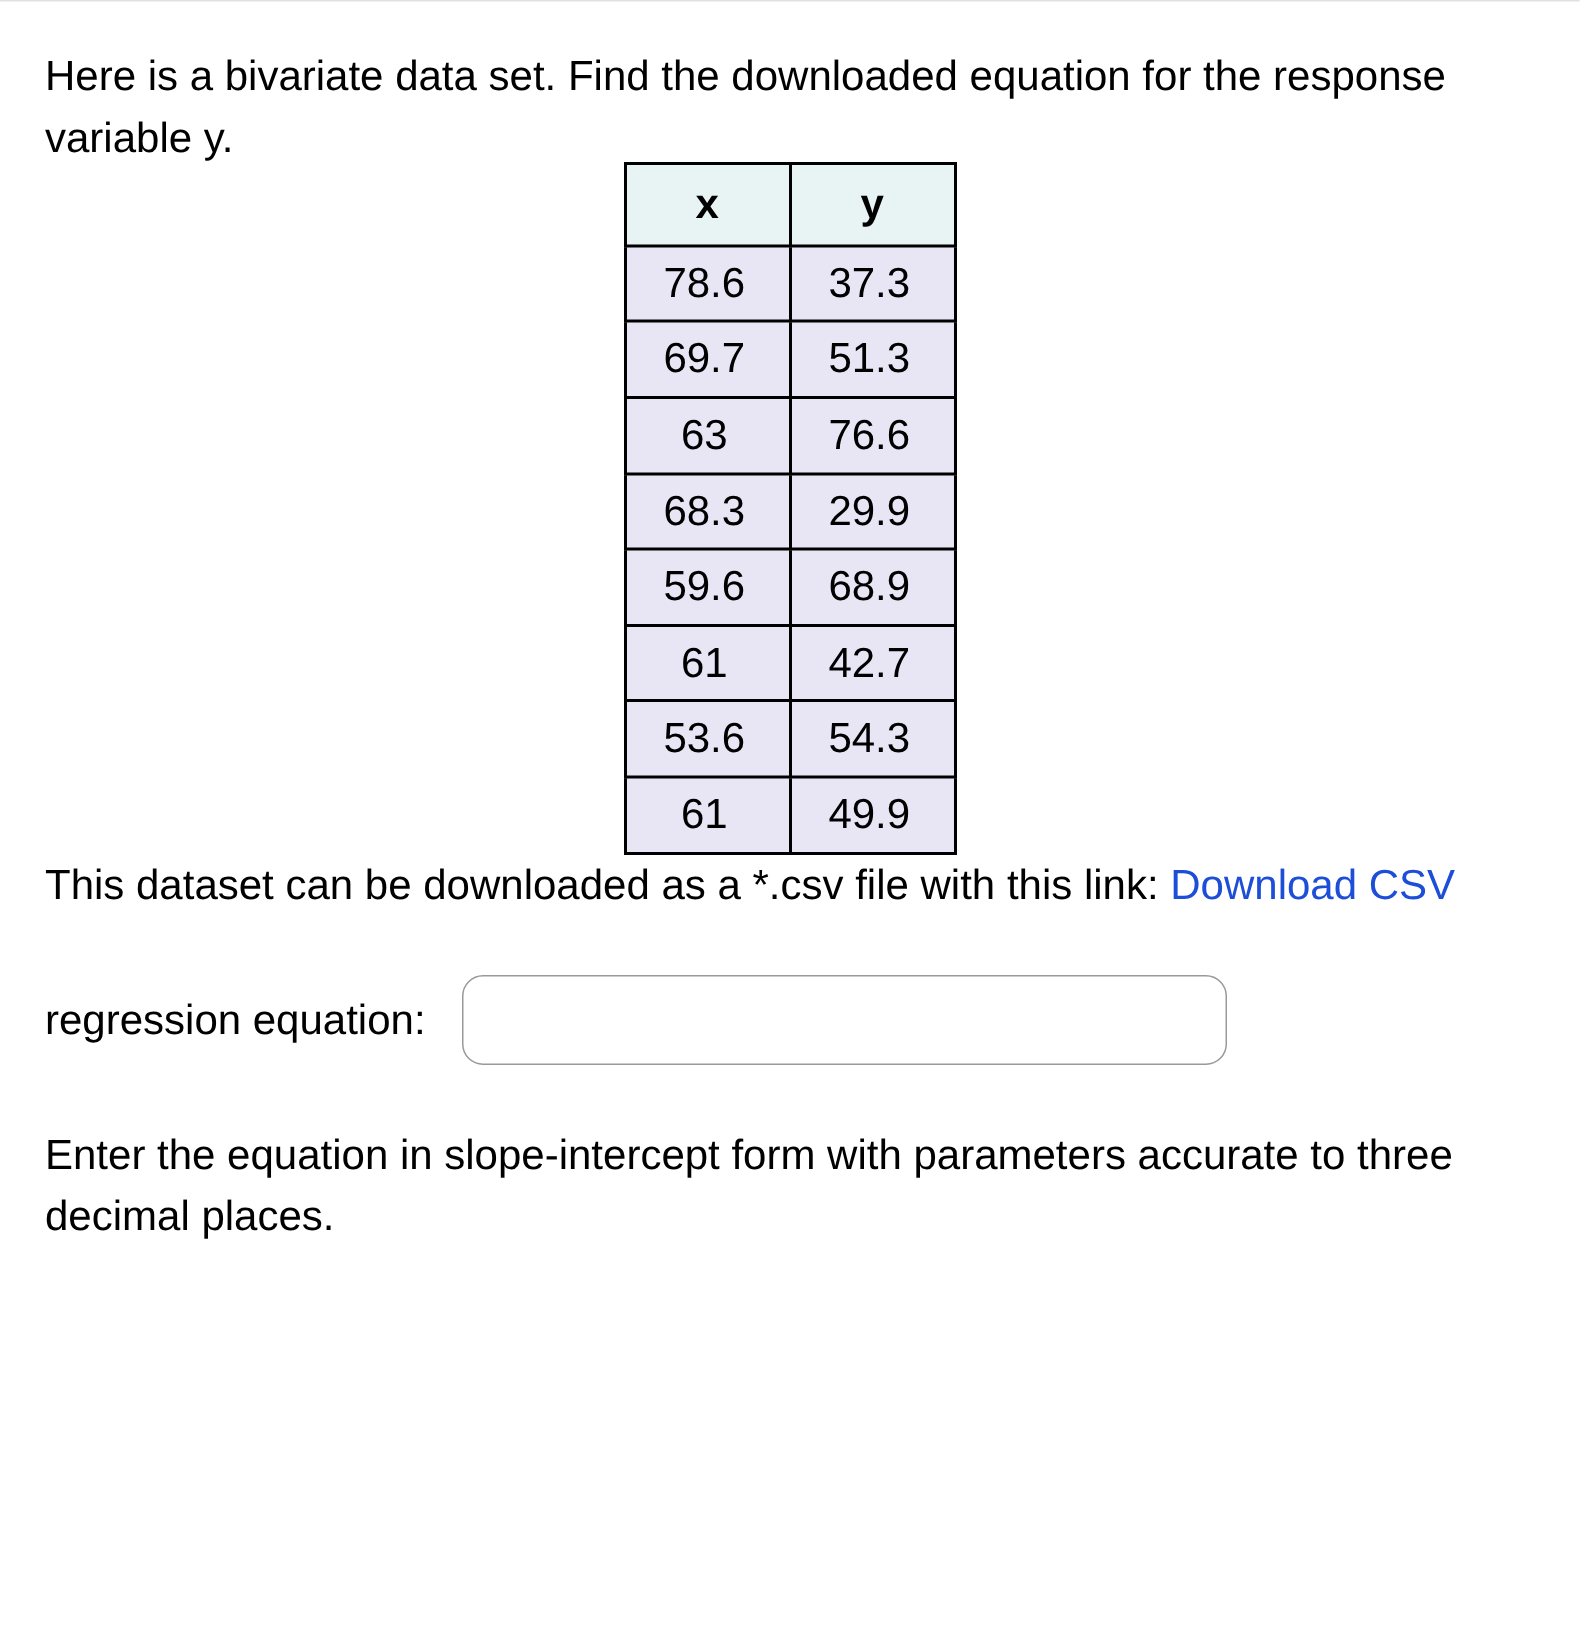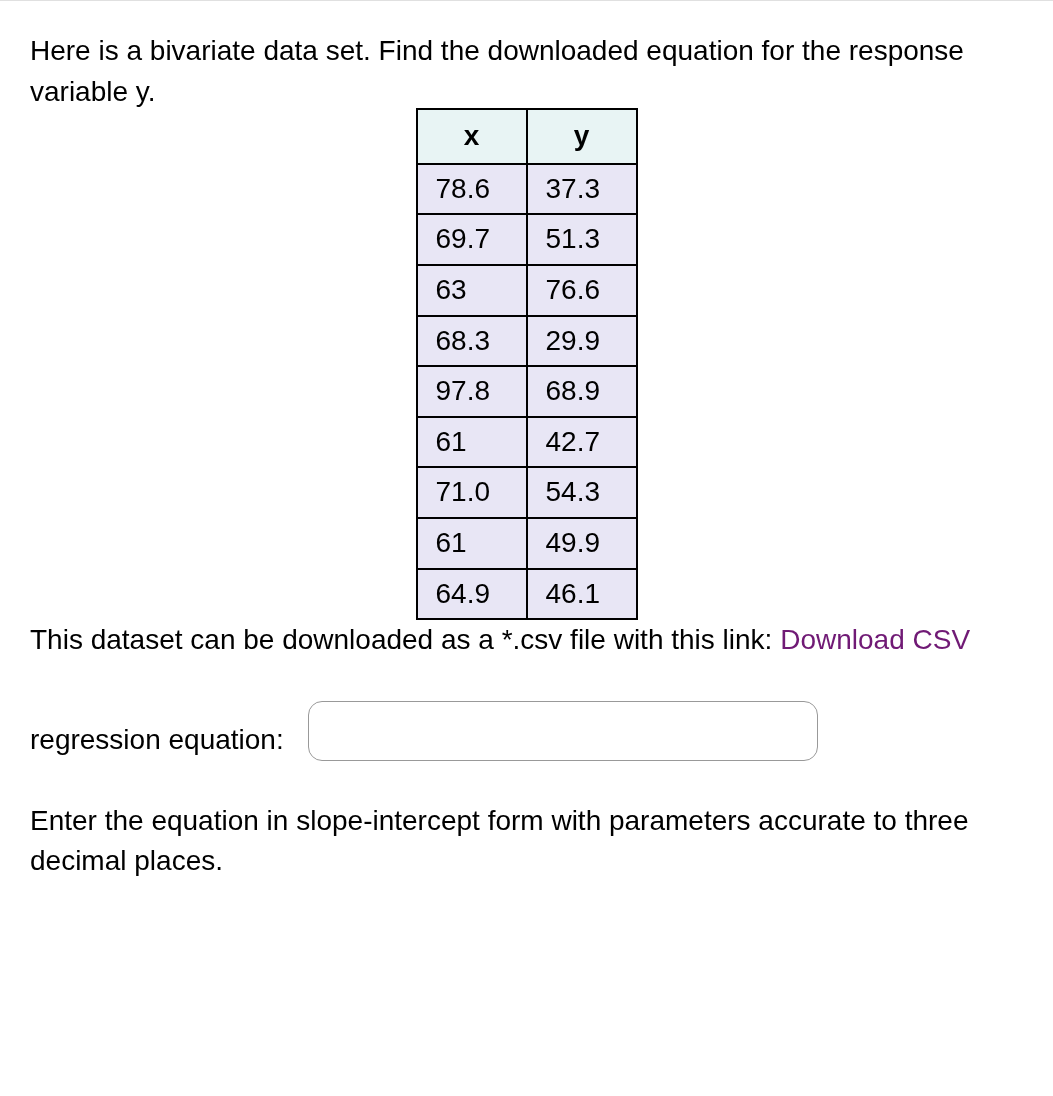--- a/index.html
+++ b/index.html
@@ -37,33 +37,33 @@
       min-width: 110px;
       font-size: 28px;
     }
     table.data th {
       background: #e8f4f4;
       font-weight: bold;
       padding: 6px 18px;
     }
     table.data td {
       background: #e8e6f5;
-      text-align: left;
+      text-align: center;
       padding-right: 22px;
     }
     .after-table {
       margin-top: 0;
     }
     a.link {
-      color: #701a75;
+      color: #1d4ed8;
       text-decoration: none;
     }
     .eq-row {
       display: flex;
-      align-items: flex-end;
+      align-items: center;
       gap: 24px;
       margin: 40px 0 40px 0;
     }
     input.answer {
       font-size: 24px;
       padding: 10px 14px;
       width: 510px;
       height: 60px;
       border: 1px solid #999;
       border-radius: 14px;
@@ -97,38 +97,34 @@
       </tr>
       <tr>
         <td>63</td>
         <td>76.6</td>
       </tr>
       <tr>
         <td>68.3</td>
         <td>29.9</td>
       </tr>
       <tr>
-        <td>97.8</td>
+        <td>59.6</td>
         <td>68.9</td>
       </tr>
       <tr>
         <td>61</td>
         <td>42.7</td>
       </tr>
       <tr>
-        <td>71.0</td>
+        <td>53.6</td>
         <td>54.3</td>
       </tr>
       <tr>
         <td>61</td>
         <td>49.9</td>
-      </tr>
-      <tr>
-        <td>64.9</td>
-        <td>46.1</td>
       </tr>
     </tbody>
   </table>
 </div>
 
 <p class="after-table">
   <span>This dataset can be downloaded as a *.csv file with this link:  </span><a href="#" class="link">Download CSV</a>
 </p>
 
 <div class="eq-row">

